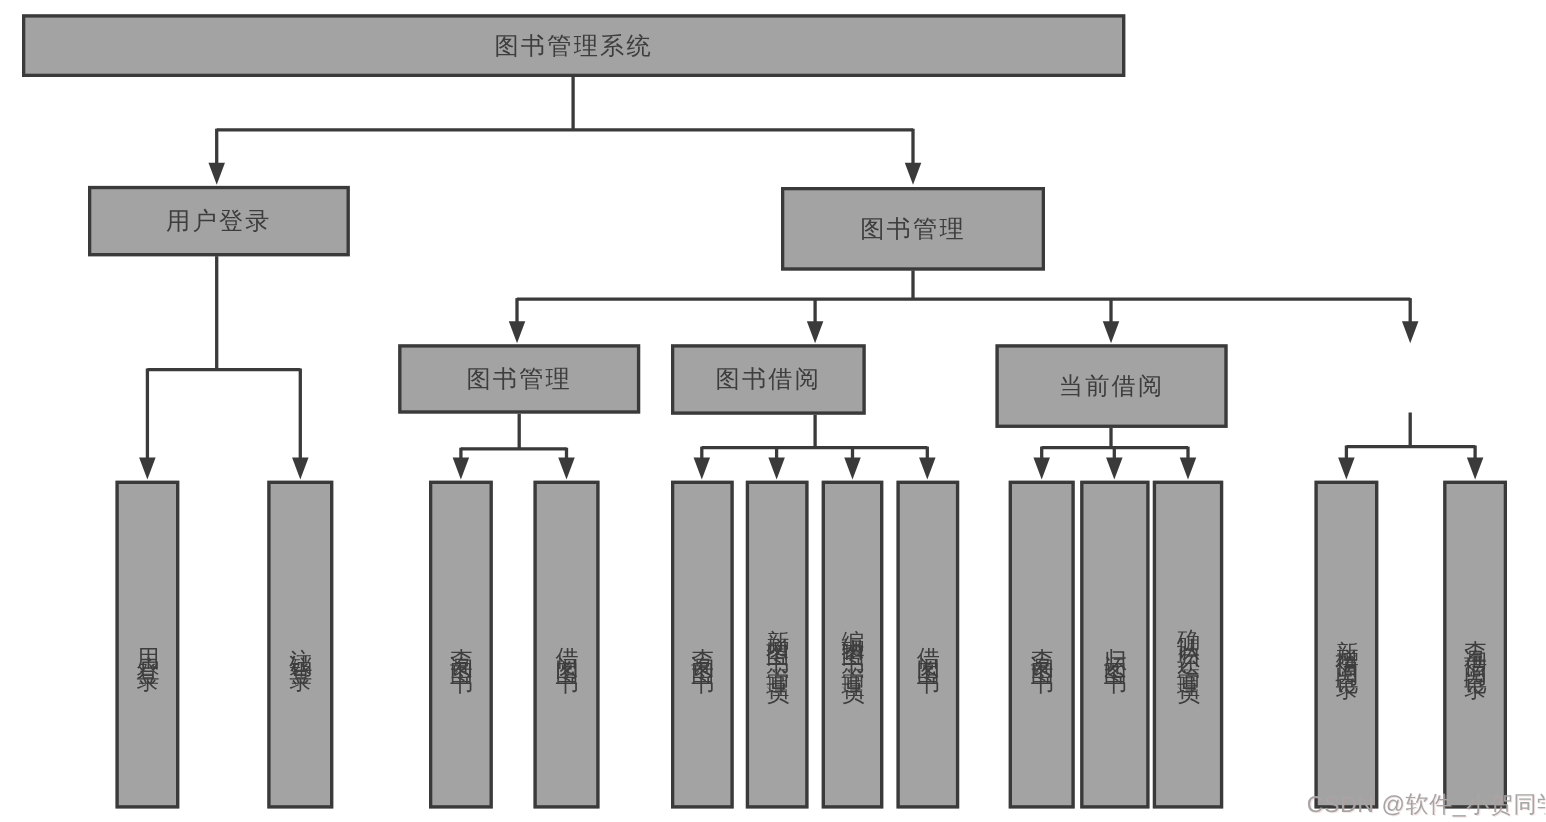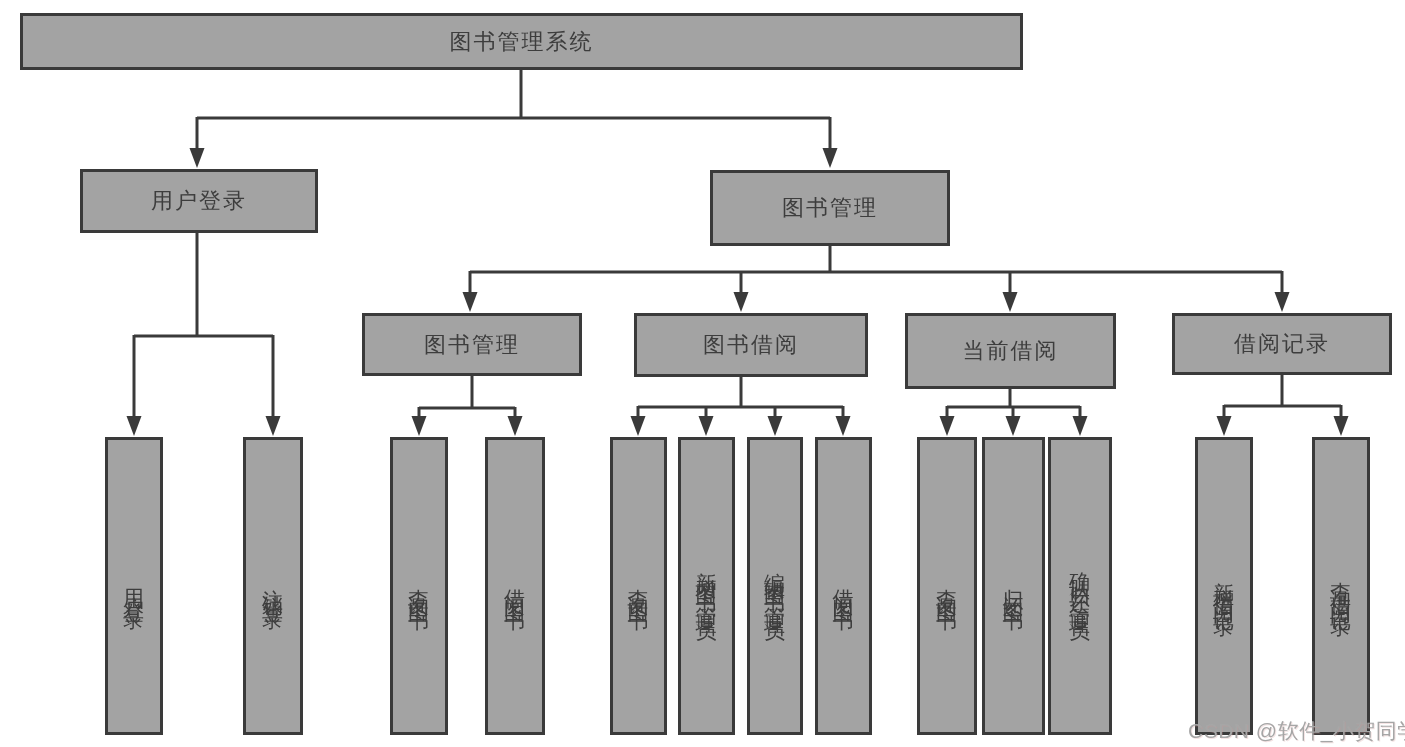--- a/index.html
+++ b/index.html
@@ -118,28 +118,25 @@
   <div class="box h" style="left:80px;top:169px;width:238px;height:64px">
     <span>用户登录</span>
   </div>
   <div class="box h" style="left:710px;top:170px;width:240px;height:76px">
     <span>图书管理</span>
   </div>
 
   <div class="box h" style="left:362px;top:313px;width:220px;height:63px">
     <span>图书管理</span>
   </div>
-  <div class="box h" style="left:634px;top:313px;width:234px;height:64px">
+  <div class="box h" style="left:610px;top:313px;width:177px;height:64px">
     <span>图书借阅</span>
   </div>
   <div class="box h" style="left:905px;top:313px;width:211px;height:76px">
     <span>当前借阅</span>
-  </div>
-  <div class="box h" style="left:1172px;top:313px;width:220px;height:62px">
-    <span>借阅记录</span>
   </div>
 
   <div class="box v" style="left:105px;top:437px;width:58px;height:298px">
     <span>用户登录</span>
   </div>
   <div class="box v" style="left:243px;top:437px;width:60px;height:298px">
     <span>注销登录</span>
   </div>
 
   <div class="box v" style="left:390px;top:437px;width:58px;height:298px">

